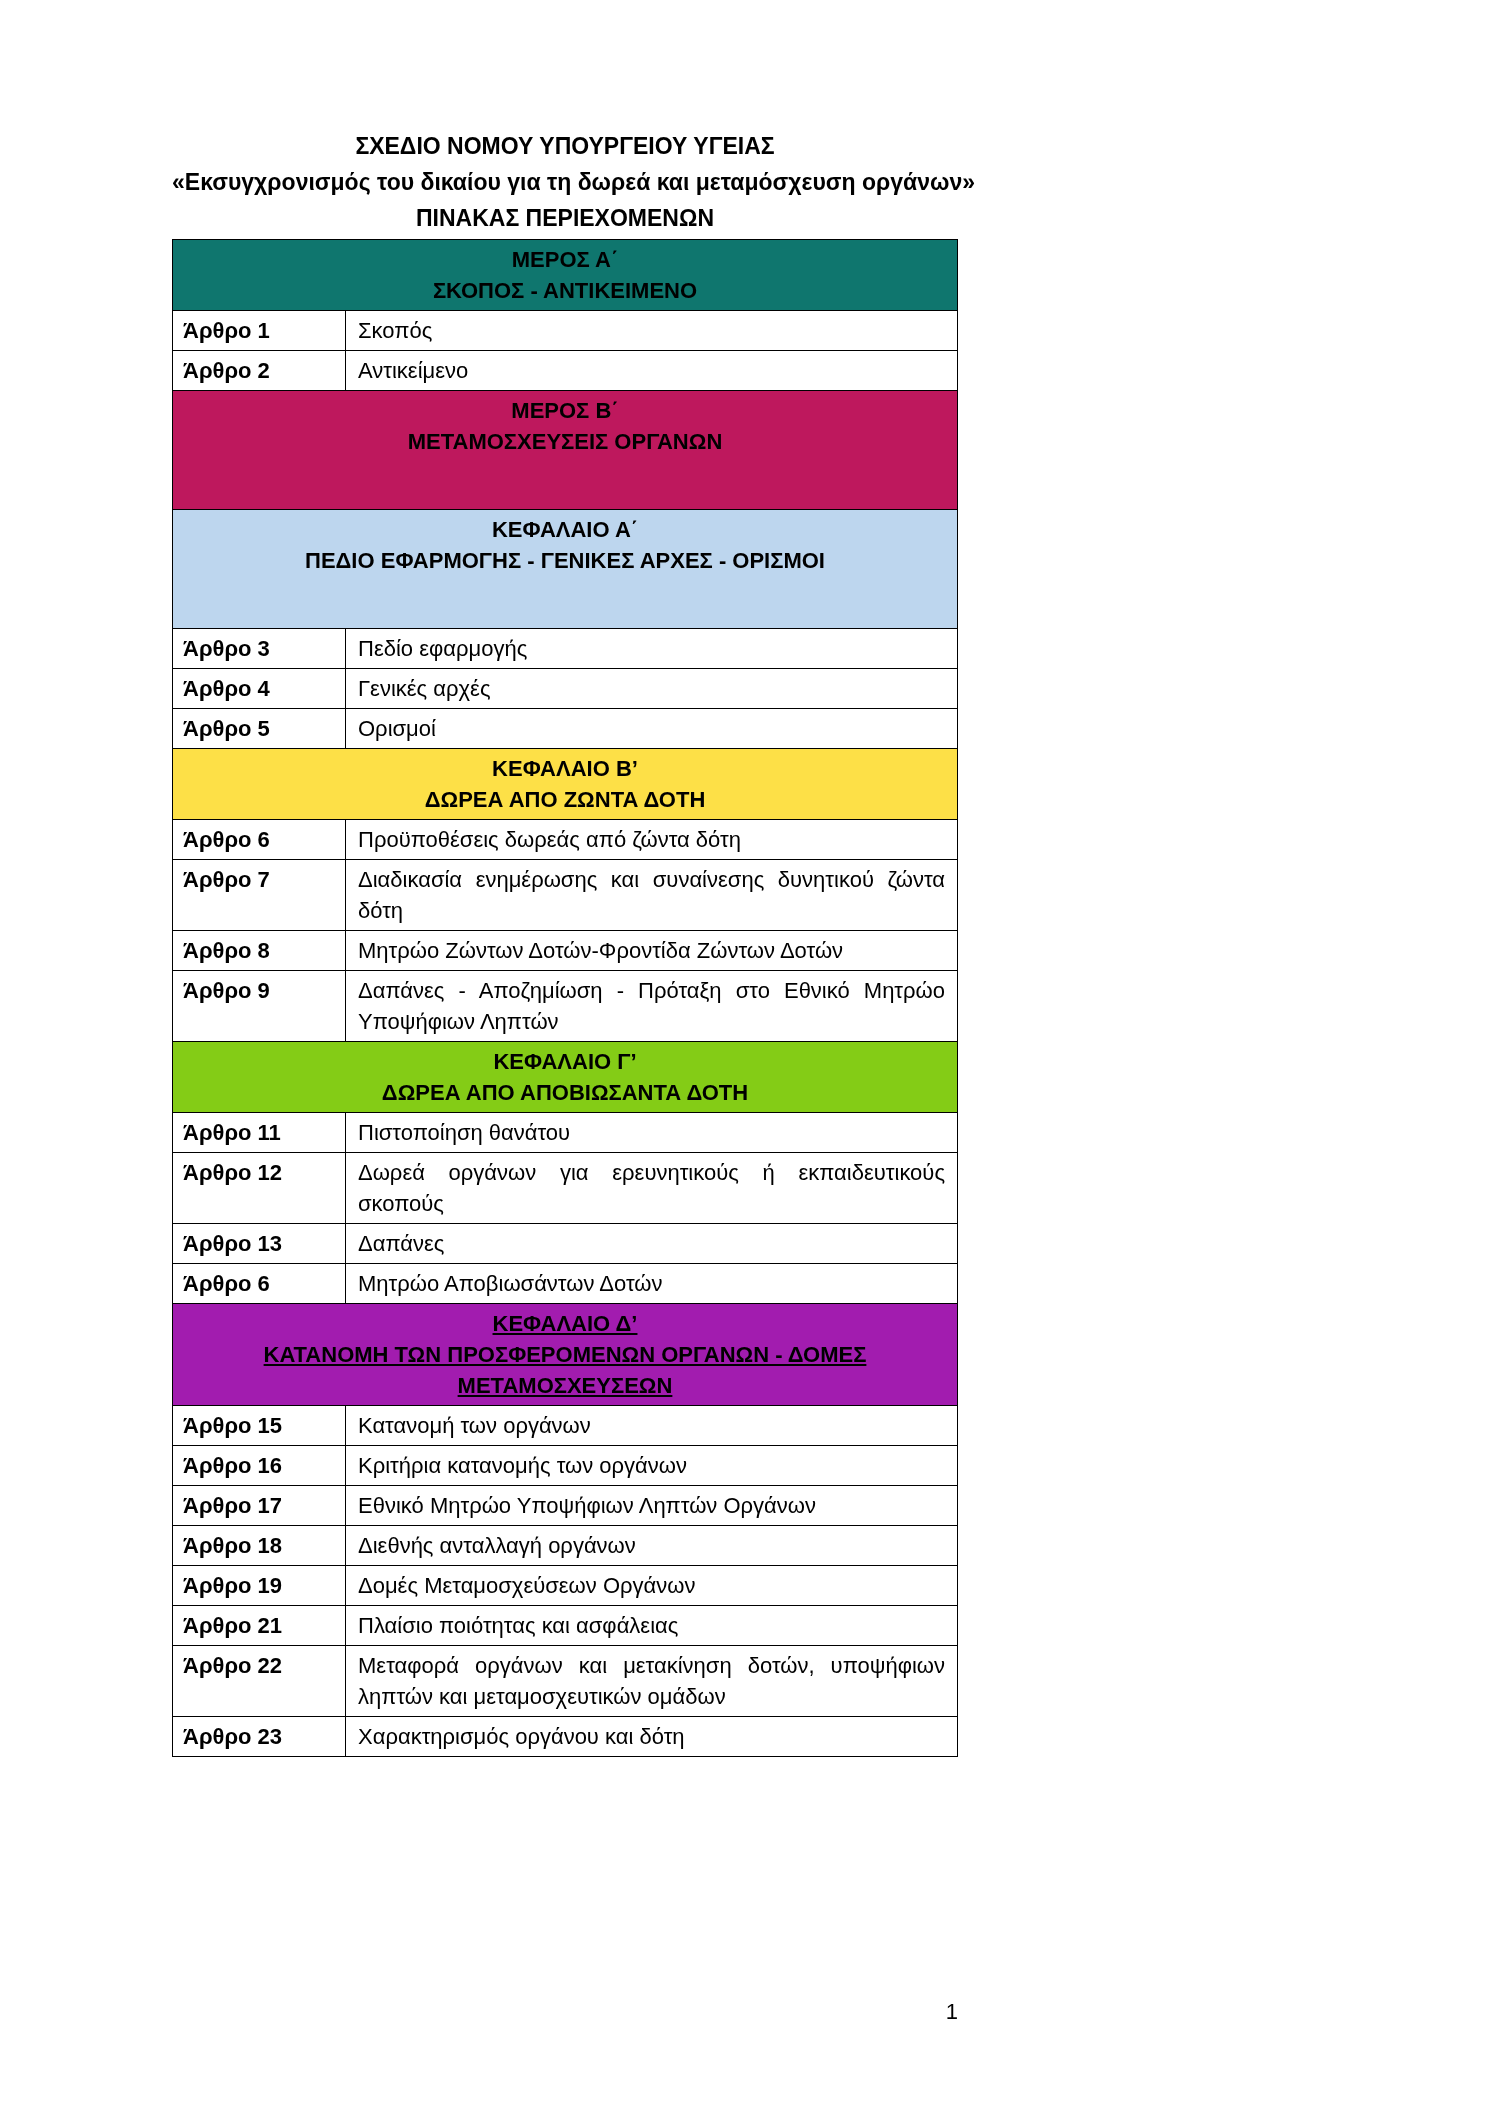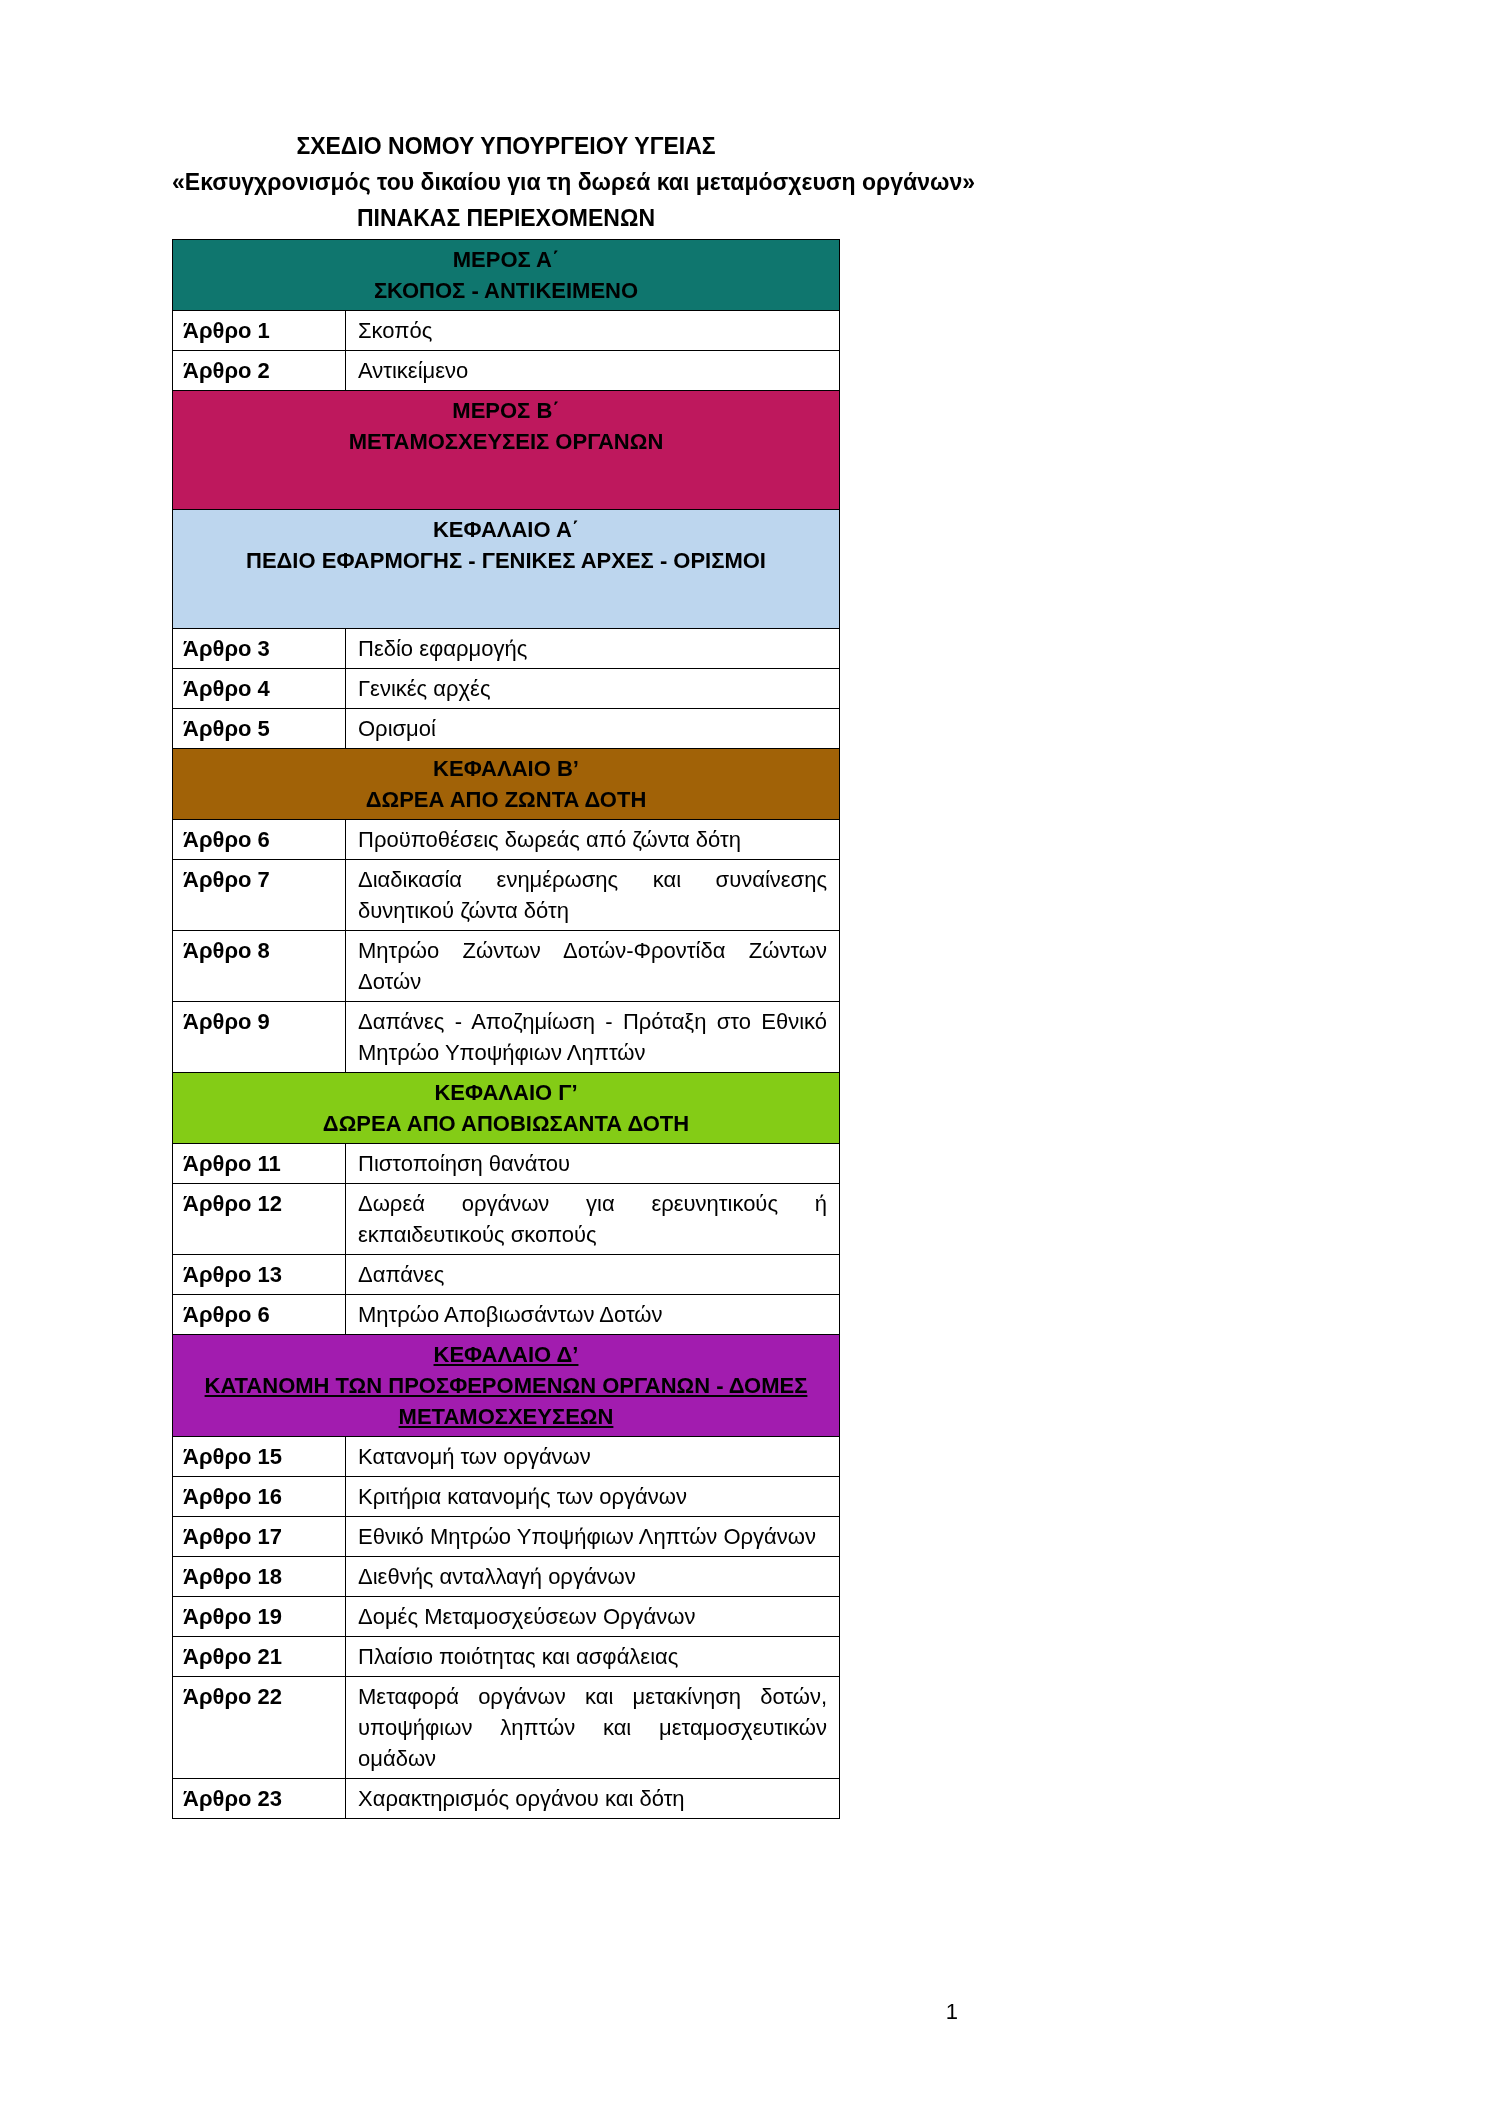--- a/index.html
+++ b/index.html
@@ -8,21 +8,21 @@
     width: 1500px;
     height: 2122px;
     position: relative;
     font-family: "Liberation Sans", "DejaVu Sans", sans-serif;
     color: #000000;
   }
   .document-page {
     position: absolute;
     left: 172px;
     top: 128px;
-    width: 668px;
+    width: 786px;
   }
   .doc-title-block { text-align: center; }
   .doc-title-line {
     font-size: 23px;
     font-weight: bold;
     line-height: 36px;
     text-align: center;
     white-space: nowrap;
   }
   .toc-table {
@@ -108,21 +108,21 @@
         <div class="cell-title">Πεδίο εφαρμογής</div>
       </div>
       <div class="article-row">
         <div class="cell-num">Άρθρο 4</div>
         <div class="cell-title">Γενικές αρχές</div>
       </div>
       <div class="article-row">
         <div class="cell-num">Άρθρο 5</div>
         <div class="cell-title">Ορισμοί</div>
       </div>
-      <div class="section-row" style="background-color: #a16207;">
+      <div class="section-row" style="background-color: #fde047;">
         <div class="section-line">ΚΕΦΑΛΑΙΟ Β’</div>
         <div class="section-line">ΔΩΡΕΑ ΑΠΟ ΖΩΝΤΑ ΔΟΤΗ</div>
       </div>
       <div class="article-row">
         <div class="cell-num">Άρθρο 6</div>
         <div class="cell-title">Προϋποθέσεις δωρεάς από ζώντα δότη</div>
       </div>
       <div class="article-row">
         <div class="cell-num">Άρθρο 7</div>
         <div class="cell-title">Διαδικασία ενημέρωσης και συναίνεσης δυνητικού ζώντα δότη</div>

